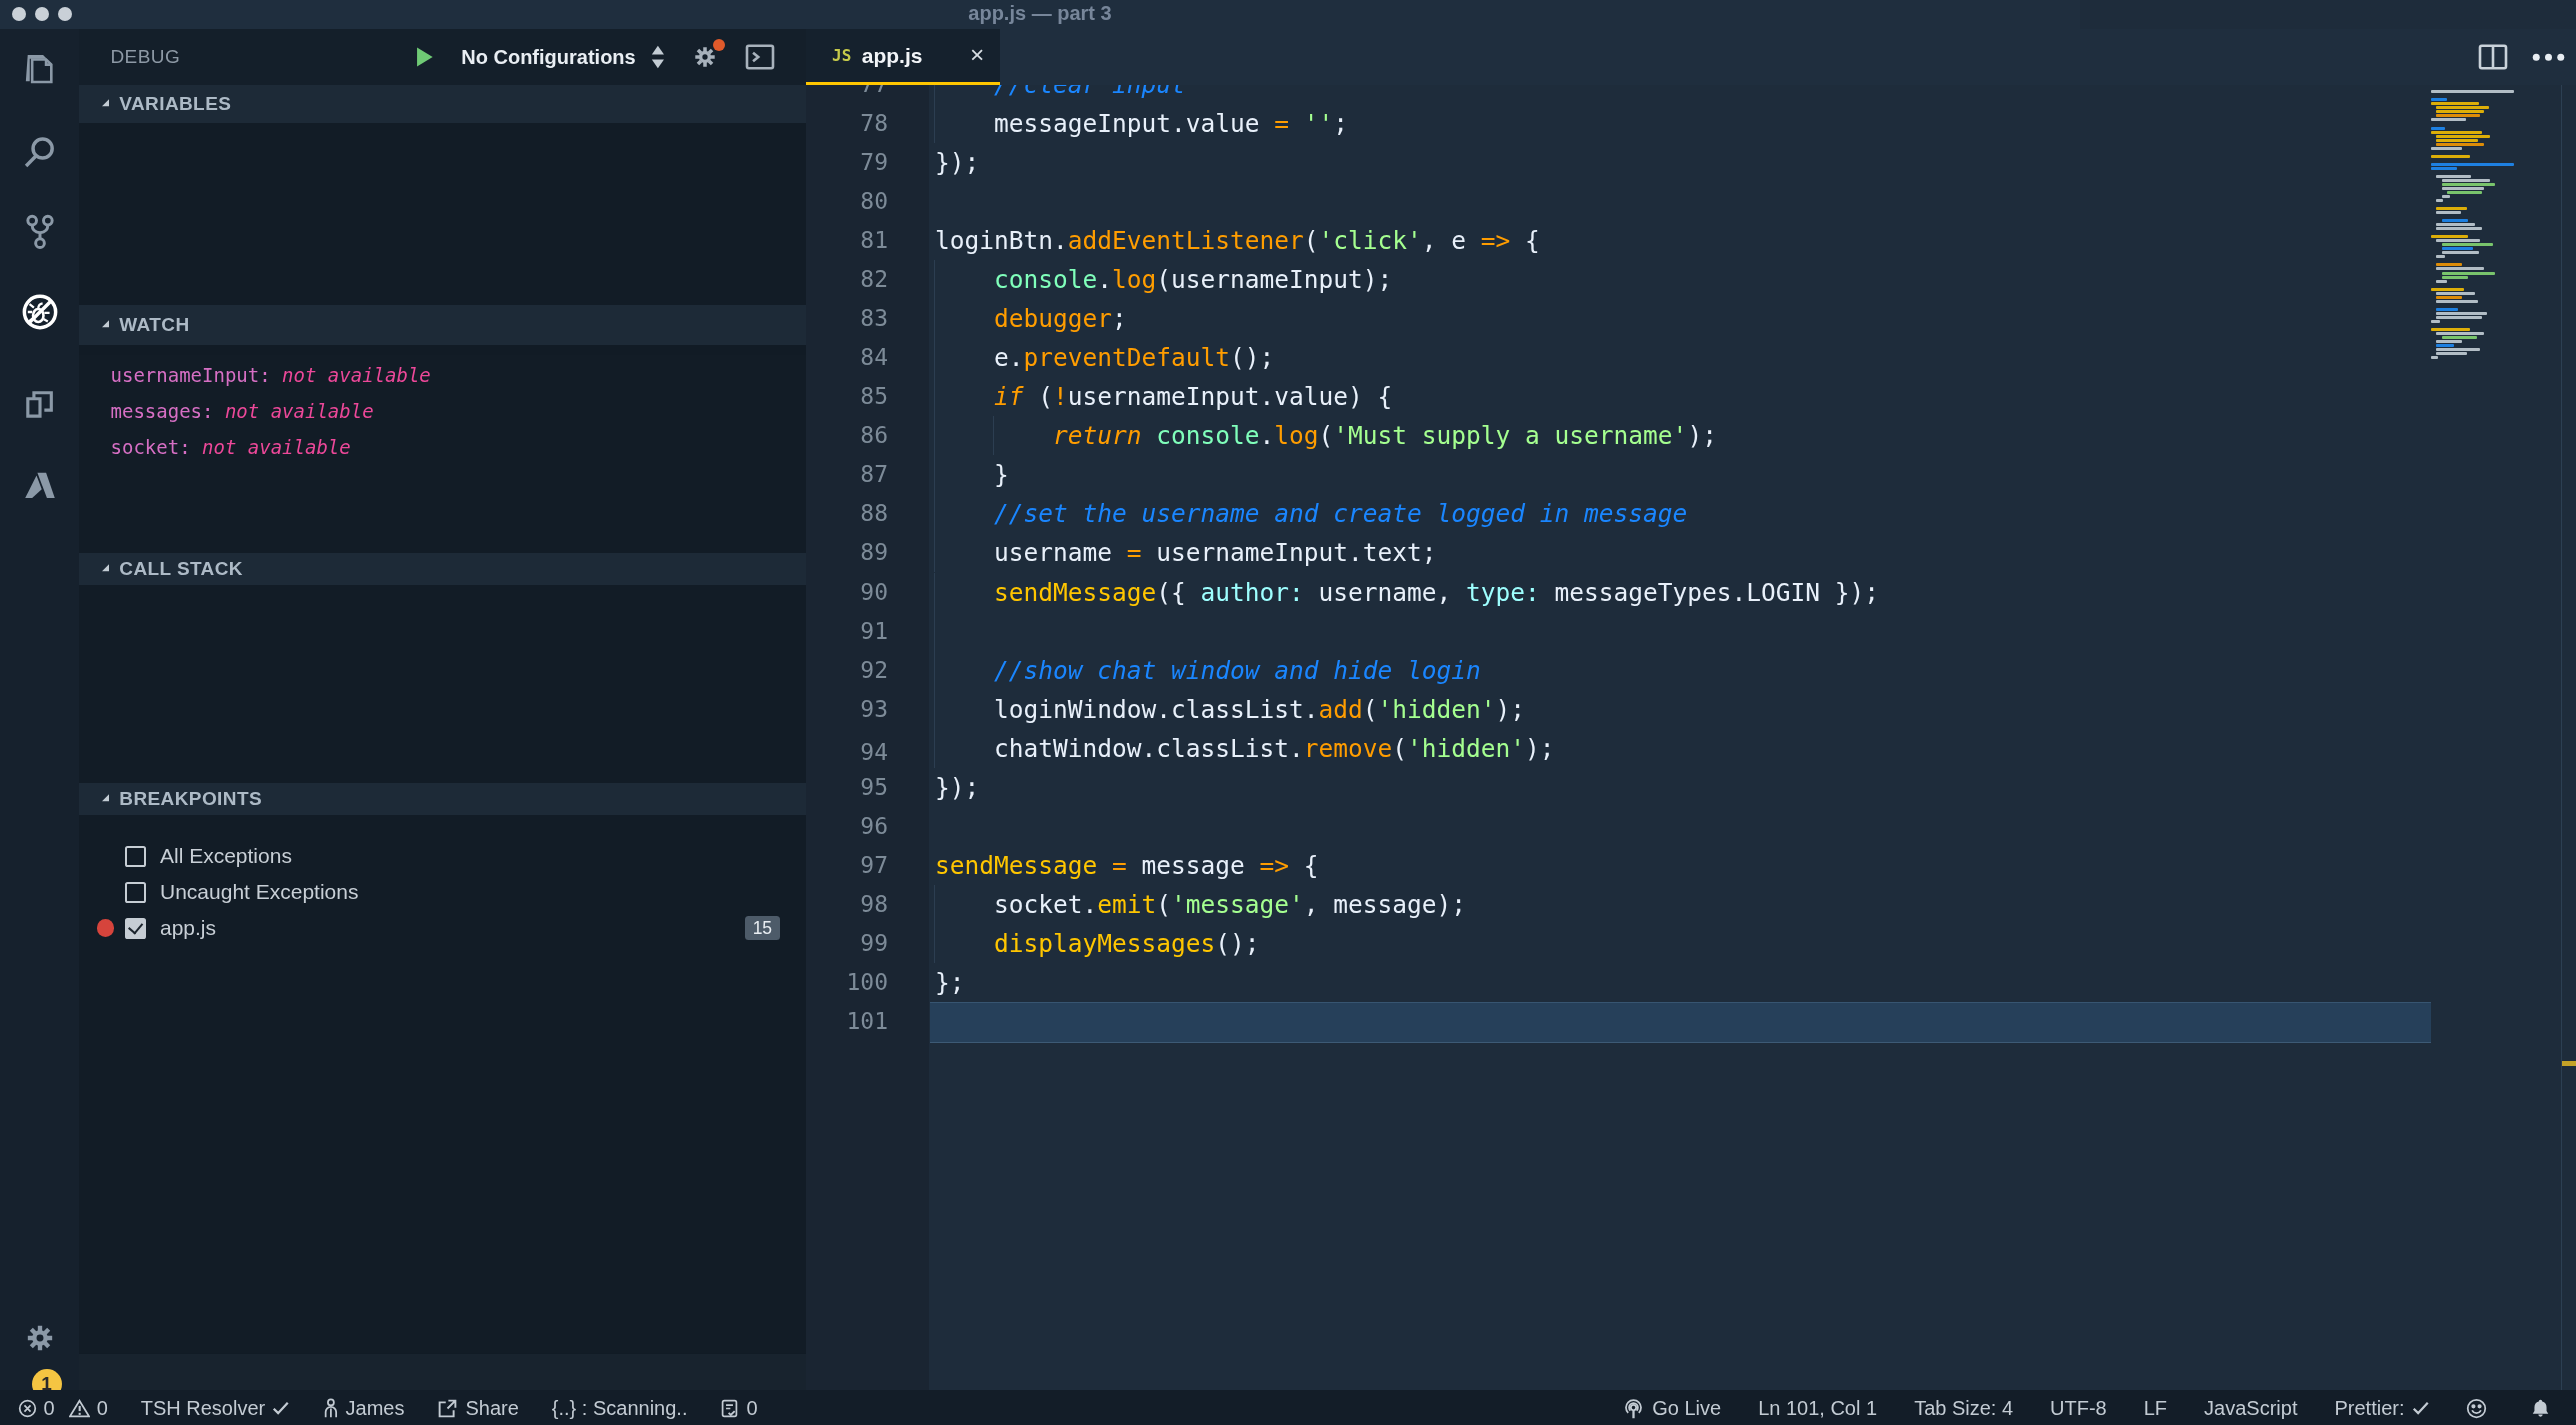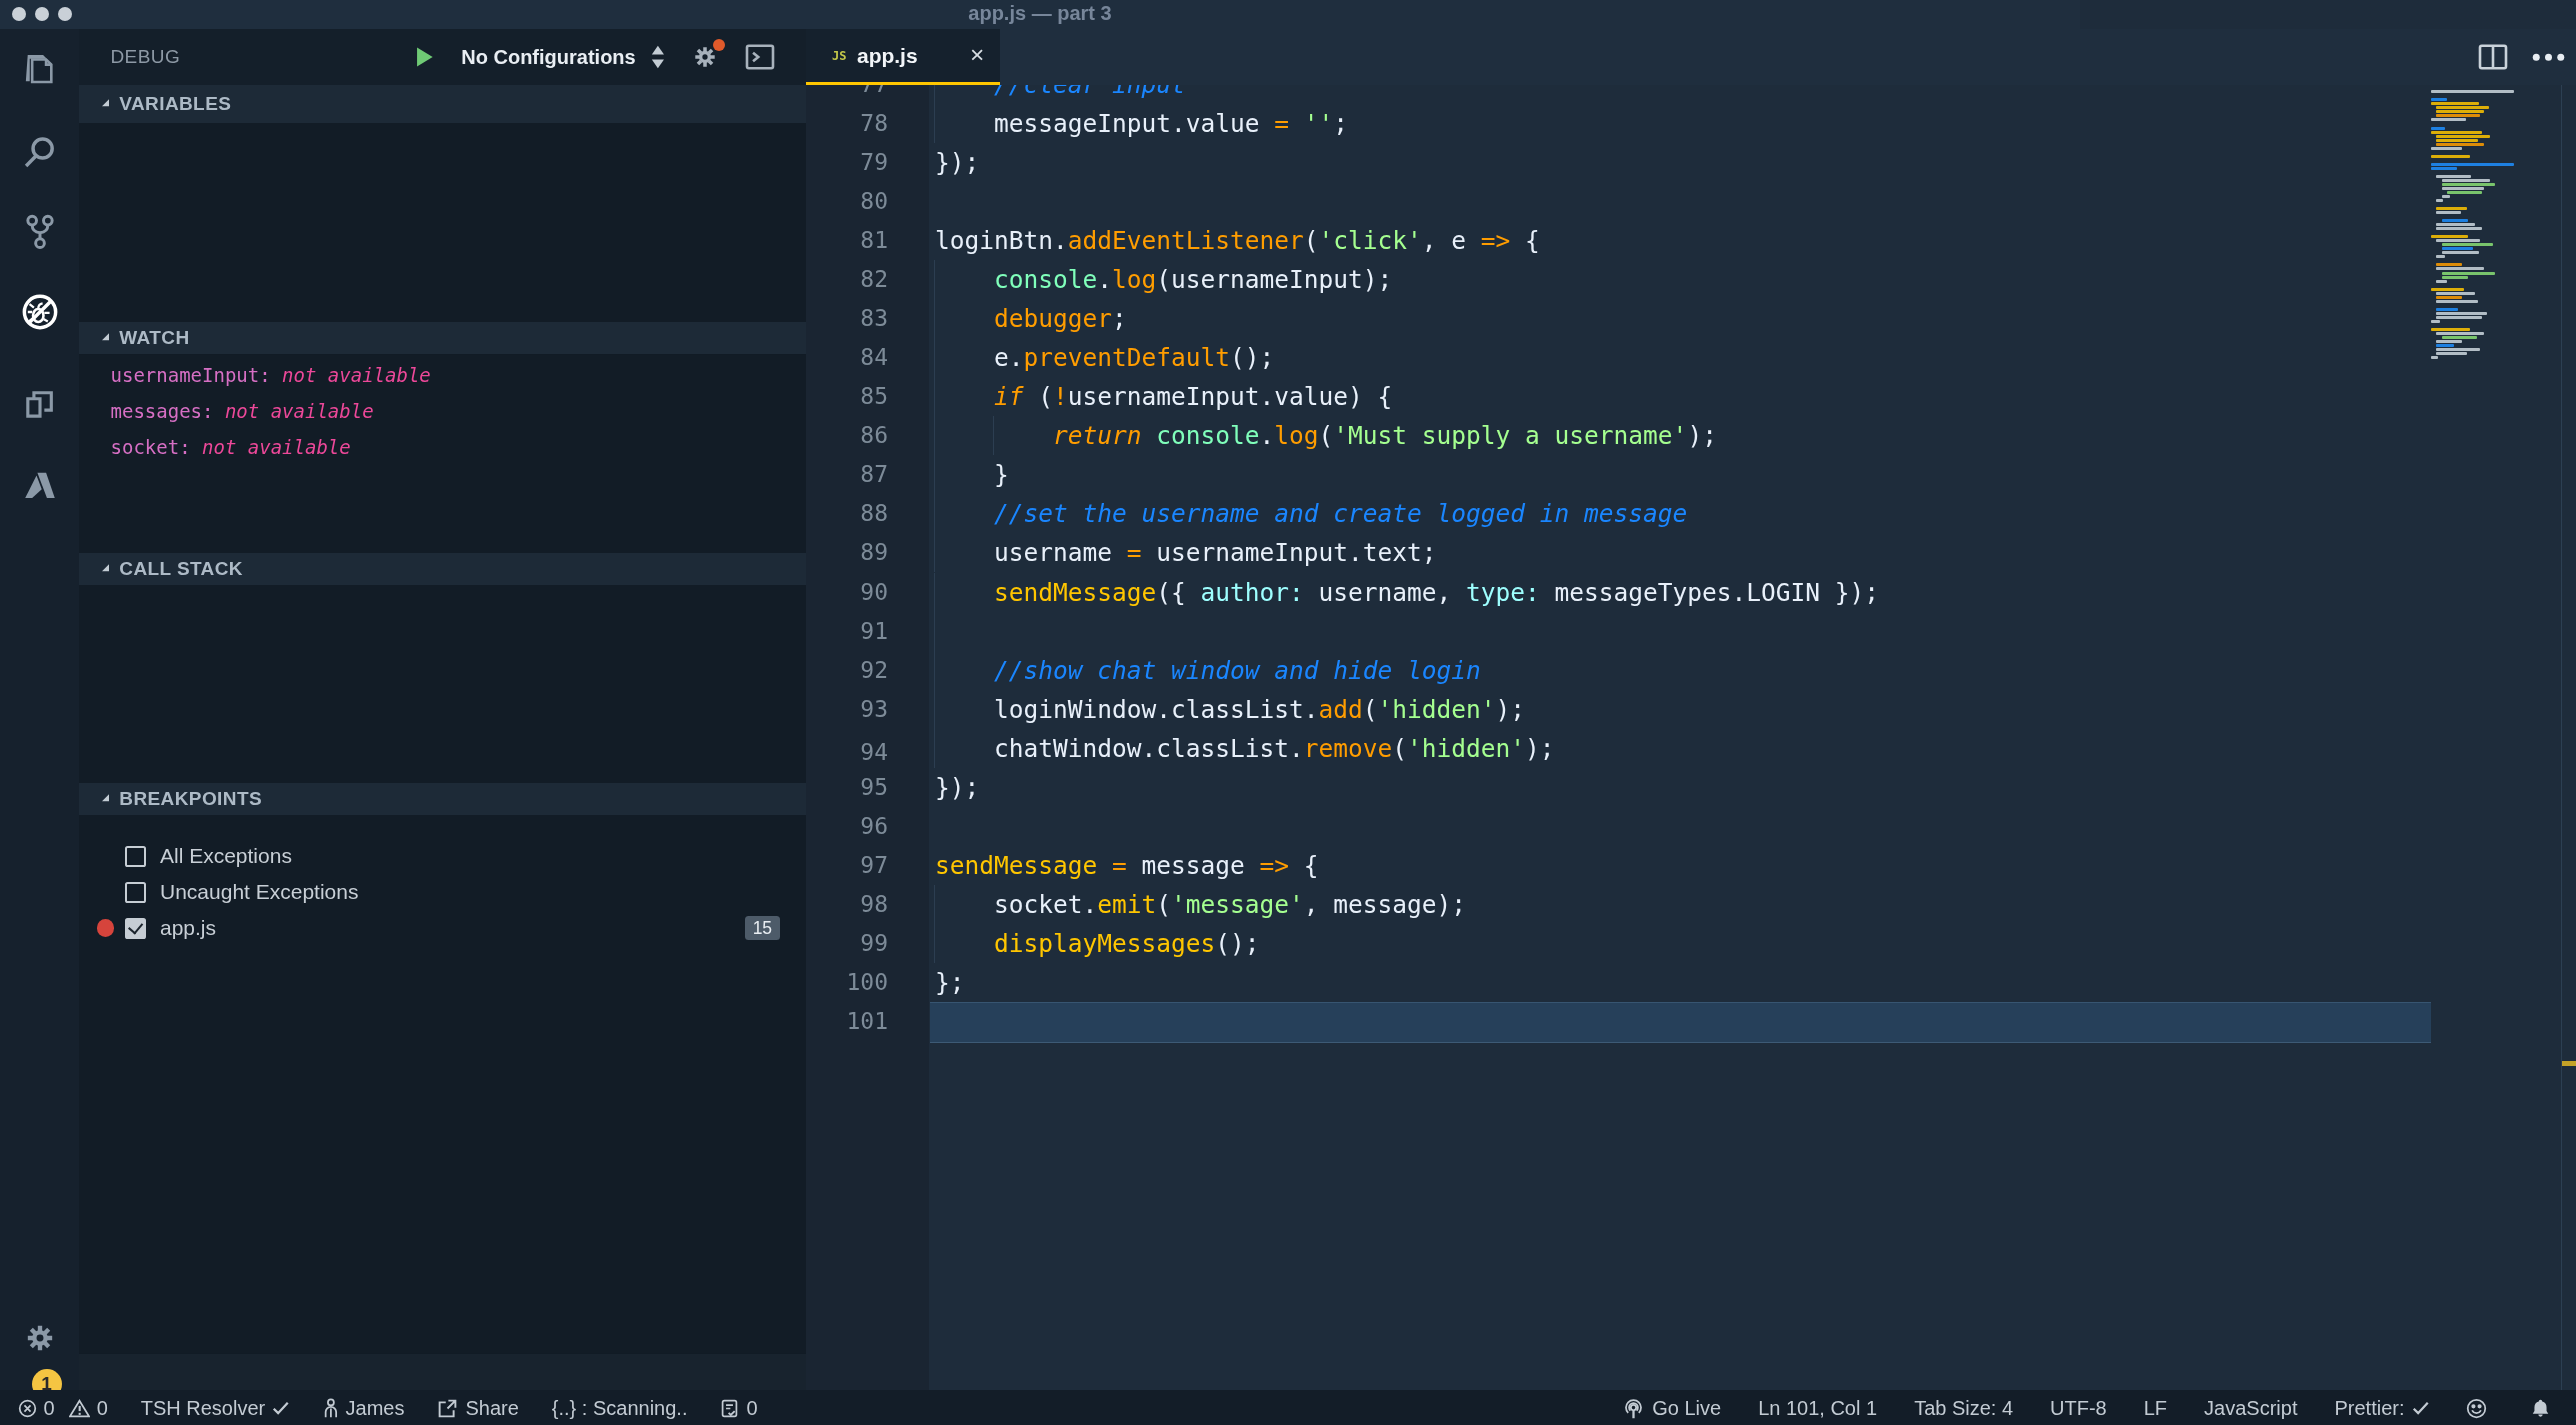--- a/index.html
+++ b/index.html
@@ -51,21 +51,21 @@
   .bp-label { position:absolute; left:81px; color:#c8cfd6; font-size:21px; }
   .bp-badge { position:absolute; right:26px; background:#4d5b69; color:#e8edf2; font-size:17.5px;
     padding:1.8px 7.9px; border-radius:3.5px; }
   #sidebar-bottom-strip { position:absolute; left:0; top:1325px; width:727px; height:36px; background:#18232e; }
 
   
   #editor { position:absolute; left:806px; top:29px; width:1770px; height:1361px; background:#1e2c3b; }
   #tabbar { position:absolute; left:0; top:0; width:1770px; height:56px; background:#1f2e3e; }
   #tab-active { position:absolute; left:0; top:0; width:194px; height:56px; background:#15212d;
     border-bottom:3.5px solid #ffc600; display:flex; align-items:center; }
-  #tab-js-icon { margin-left:26px; color:#c5c94a; font-size:12px; font-weight:bold;
+  #tab-js-icon { margin-left:26px; color:#c5c94a; font-size:16px; font-weight:bold;
     font-family:"DejaVu Sans Mono", monospace; }
   #tab-label { margin-left:10.5px; color:#f2f5f8; font-size:21px; font-weight:bold; }
   #tab-close { margin-left:auto; margin-right:15.8px; color:#d7dde3; font-size:24.5px; line-height:24.5px; }
   #editor-actions { position:absolute; right:10.5px; top:0; height:56px; display:flex; align-items:center; }
   #split-icon { color:#c9d2da; margin-right:23px; }
   #split-icon svg, #ellipsis-icon svg { display:block; }
 
   #editor-content { position:absolute; left:0; top:56px; width:1770px; height:1305px; overflow:hidden; }
   #gutter { position:absolute; left:0; top:0; width:123px; height:1305px; background:#1a2532; }
   .ln { position:absolute; right:41px; height:39px; line-height:39px; color:#7d8b98;
@@ -200,21 +200,21 @@
         </svg>
       </div>
     </div>
 
     <div class="section-header" style="top:56px; height:38px">
       <div class="twisty"></div>
       <span>VARIABLES</span>
     </div>
     <div class="section-body" style="top:94px; height:200px"></div>
 
-    <div class="section-header" style="top:293px; height:32px">
+    <div class="section-header" style="top:276px; height:40px">
       <div class="twisty"></div>
       <span>WATCH</span>
     </div>
     <div class="section-body" style="top:326px; height:198px" id="watch-body">
         <div class="watch-row" style="top: 1.8px;"><span class="watch-name">usernameInput:</span><span class="watch-val"> not available</span></div>
         <div class="watch-row" style="top: 38px;"><span class="watch-name">messages:</span><span class="watch-val"> not available</span></div>
         <div class="watch-row" style="top: 74px;"><span class="watch-name">socket:</span><span class="watch-val"> not available</span></div>
       </div>
 
     <div class="section-header" style="top:524px; height:32px">

